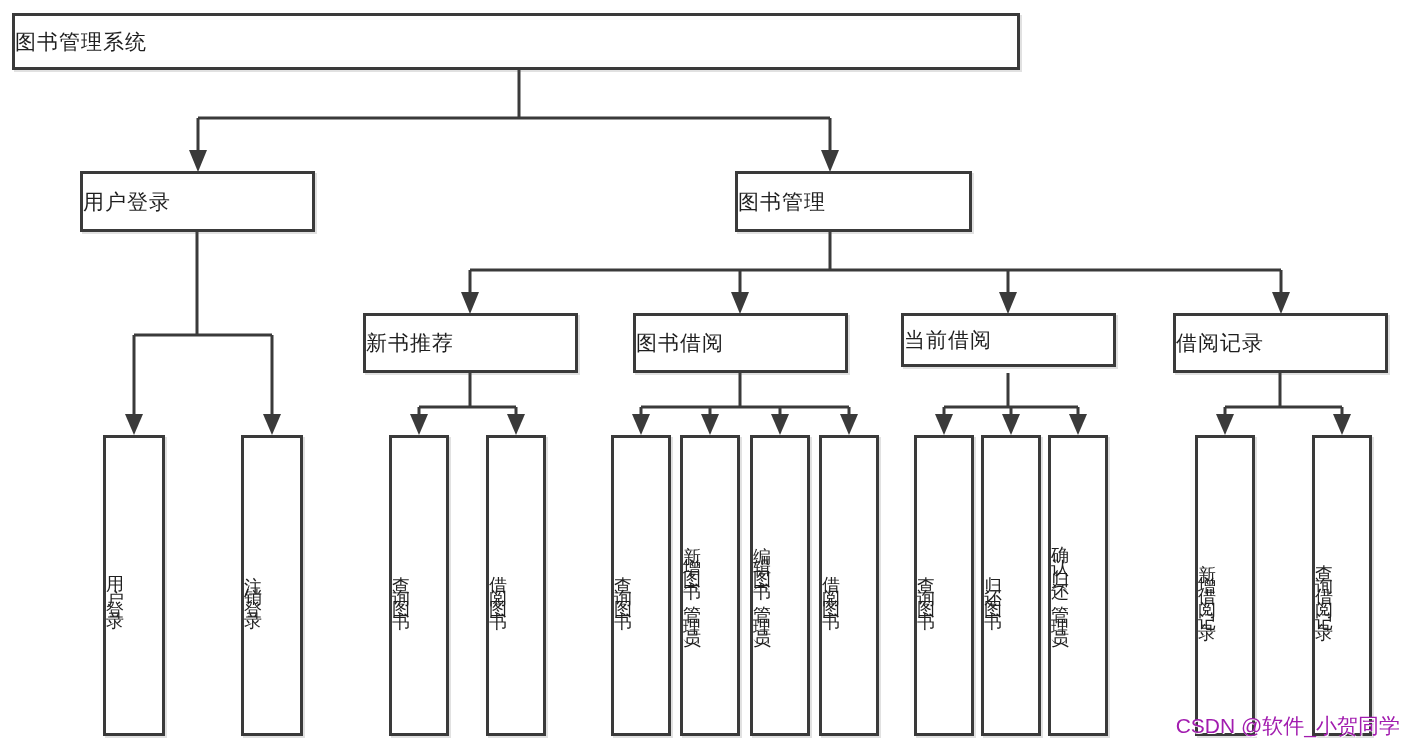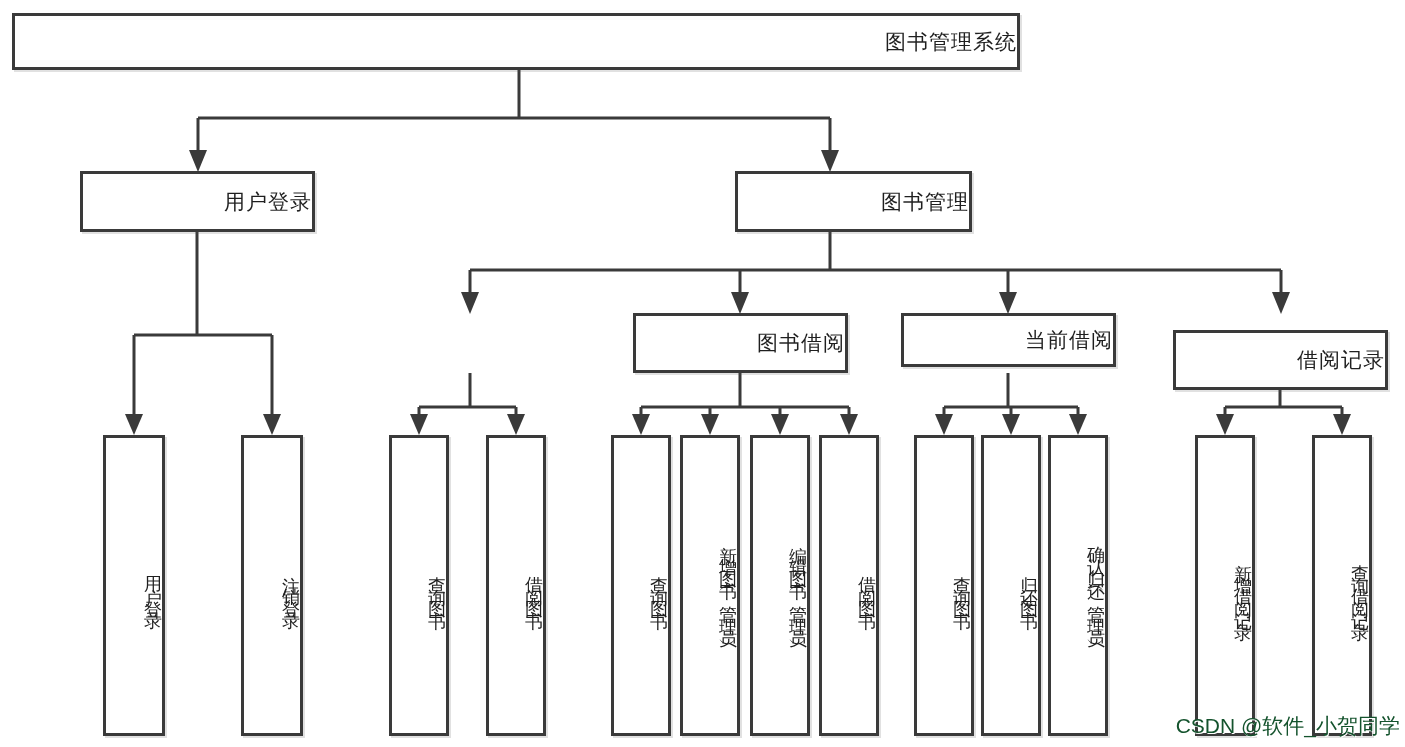--- a/index.html
+++ b/index.html
@@ -3,31 +3,31 @@
 <meta charset="utf-8">
 <style>
   html,body{margin:0;padding:0;background:#fff;}
   .canvas{
     position:relative;width:1405px;height:747px;background:#ffffff;
     font-family:"Liberation Sans","DejaVu Sans",sans-serif;overflow:hidden;
   }
   .connectors{position:absolute;left:0;top:0;width:1405px;height:747px;}
   .box{
     position:absolute;box-sizing:border-box;background:#ffffff;
-    border:3px solid #3a3a3a;display:flex;align-items:center;justify-content:flex-end;
+    border:3px solid #3a3a3a;display:flex;align-items:center;justify-content:flex-start;
     color:#1f1f1f;box-shadow:2px 2px 0 rgba(90,90,90,0.18);
   }
   .hbox{font-size:21px;letter-spacing:1px;}
   .leaf span{
     writing-mode:vertical-rl;text-orientation:mixed;
     font-size:18px;letter-spacing:12px;line-height:1;white-space:nowrap;
   }
   .watermark{
     position:absolute;left:1140px;top:712px;width:260px;text-align:right;
-    font-size:21px;color:#14532d;text-shadow:1px 1px 0 #ffffff;
+    font-size:21px;color:#a21caf;text-shadow:1px 1px 0 #ffffff;
     font-family:"Liberation Sans","DejaVu Sans",sans-serif;
   }
 </style>
 </head>
 <body>
 
 <div class="canvas">
 
   <svg class="connectors" width="1405" height="747" viewBox="0 0 1405 747">
     <path fill="none" stroke="#3a3a3a" stroke-width="3" d="
@@ -84,27 +84,30 @@
     <span>图书管理系统</span>
   </div>
 
   <div class="box hbox" style="left:80px;top:171px;width:235px;height:61px">
     <span>用户登录</span>
   </div>
   <div class="box hbox" style="left:735px;top:171px;width:237px;height:61px">
     <span>图书管理</span>
   </div>
 
+  <div class="box hbox" style="left:363px;top:313px;width:215px;height:60px">
+    <span>新书推荐</span>
+  </div>
   <div class="box hbox" style="left:633px;top:313px;width:215px;height:60px">
     <span>图书借阅</span>
   </div>
   <div class="box hbox" style="left:901px;top:313px;width:215px;height:54px">
     <span>当前借阅</span>
   </div>
-  <div class="box hbox" style="left:1173px;top:330px;width:215px;height:60px">
+  <div class="box hbox" style="left:1173px;top:313px;width:215px;height:60px">
     <span>借阅记录</span>
   </div>
 
   <div class="box leaf" style="left:103px;top:435px;width:62px;height:301px">
     <span>用户登录</span>
   </div>
   <div class="box leaf" style="left:241px;top:435px;width:62px;height:301px">
     <span>注销登录</span>
   </div>
 

